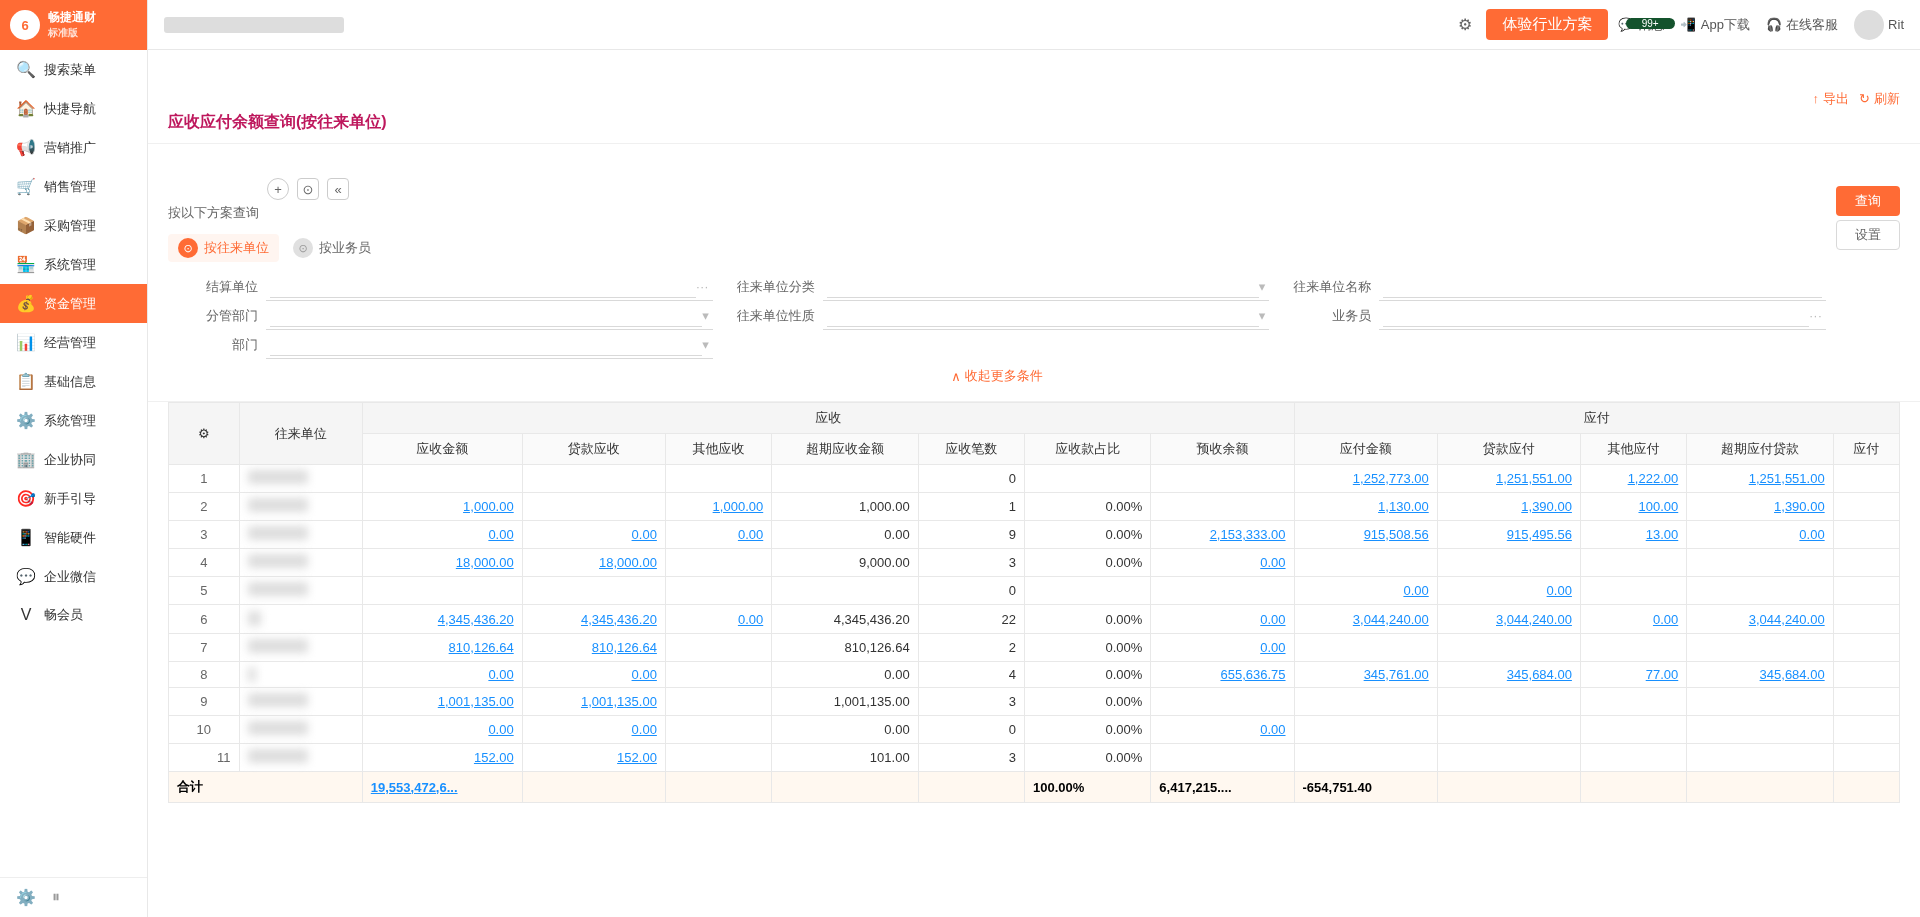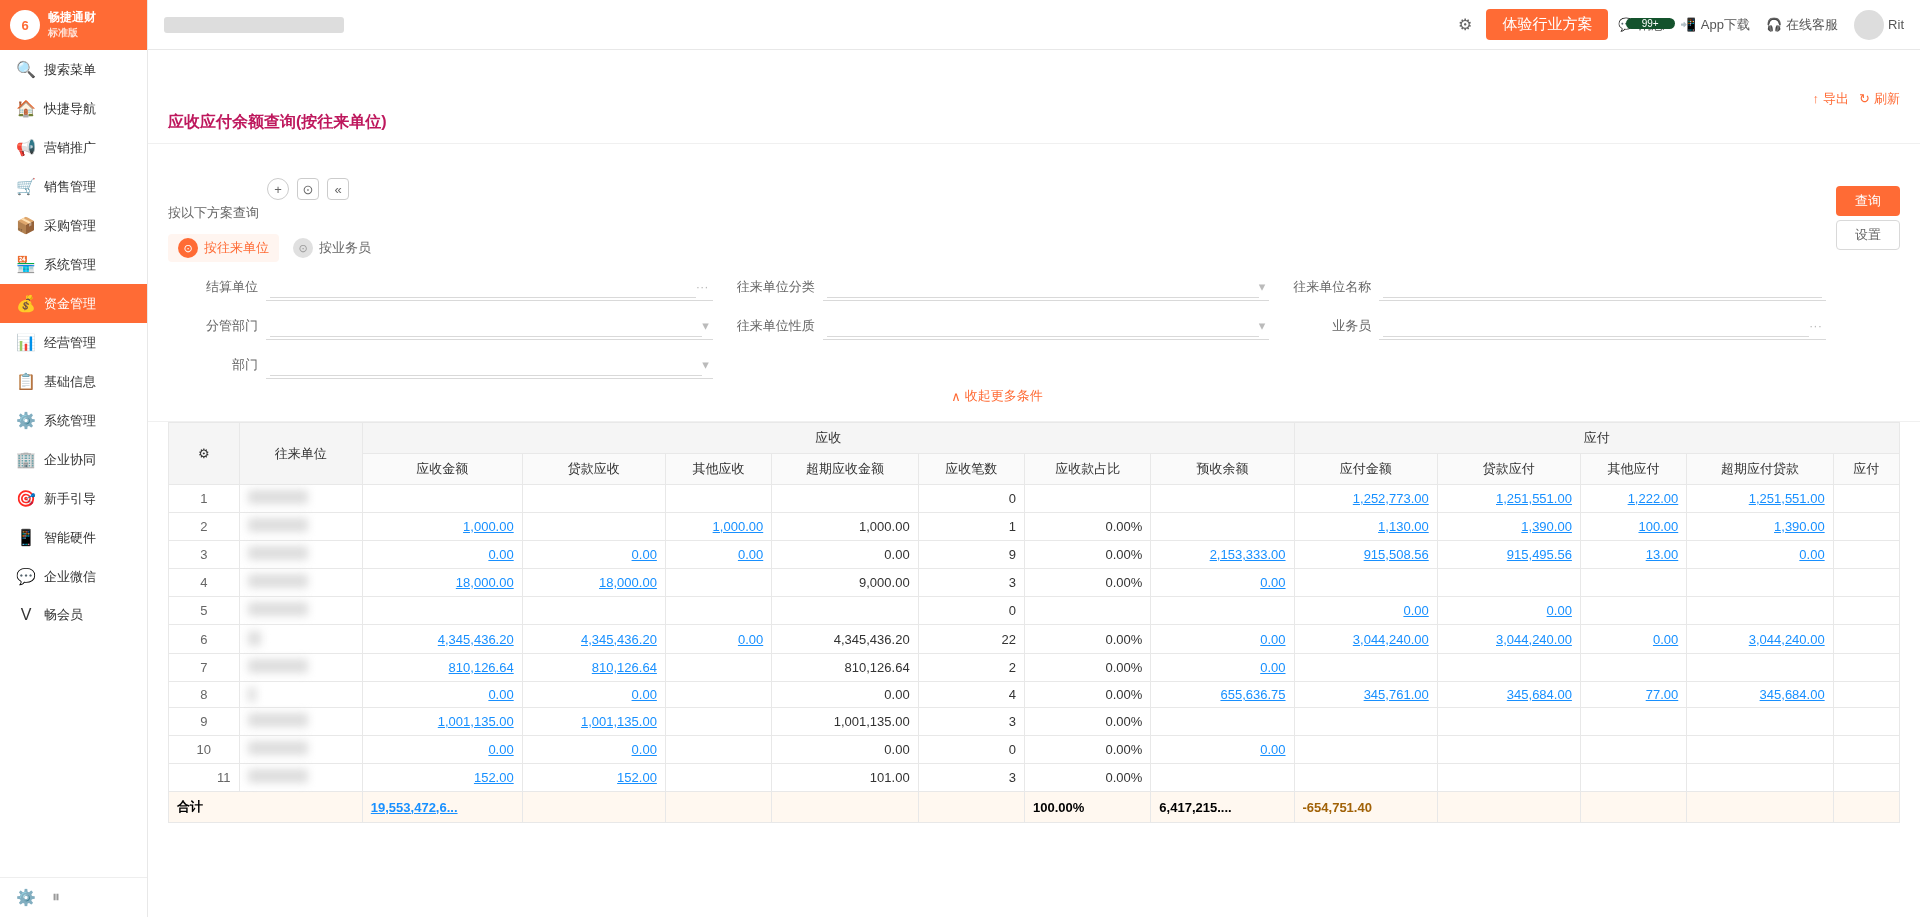--- a/index.html
+++ b/index.html
@@ -50,21 +50,21 @@
     .page-title { font-size: 16px; font-weight: bold; color: #be185d; margin-top: 48px; }
     .page-actions { display: flex; gap: 10px; }
     .page-action-btn { display: flex; align-items: center; gap: 4px; color: #ff6b35; cursor: pointer; font-size: 13px; }
 
     
     .filter-area { padding: 12px 20px; border-bottom: 1px solid #f0f0f0; background: #fff; }
     .filter-top { display: flex; align-items: center; gap: 8px; margin-bottom: 12px; }
     .filter-label { color: #666; font-size: 13px; margin-top: 48px; }
     .filter-add-btn { width: 22px; height: 22px; border: 1px solid #ccc; border-radius: 50%; display: flex; align-items: center; justify-content: center; cursor: pointer; color: #666; }
     .filter-scheme-btn { width: 22px; height: 22px; border: 1px solid #ccc; border-radius: 4px; display: flex; align-items: center; justify-content: center; cursor: pointer; color: #666; }
-    .filter-rows { display: flex; flex-direction: column; gap: 10px; }
+    .filter-rows { display: flex; flex-direction: column; }
     .filter-row { display: grid; grid-template-columns: 1fr 1fr 1fr; gap: 12px; }
     .filter-item { display: flex; align-items: center; gap: 8px; }
     .filter-item-label { color: #666; width: 90px; text-align: right; flex-shrink: 0; }
     .filter-input { flex: 1; border: none; border-bottom: 1px solid #d9d9d9; padding: 4px 6px; color: #333; outline: none; background: transparent; }
     .filter-input-wrap { flex: 1; display: flex; align-items: center; border-bottom: 1px solid #d9d9d9; padding: 2px 4px; }
     .filter-dots { color: #bbb; margin-left: auto; cursor: pointer; }
     .filter-arrow { color: #bbb; margin-left: auto; cursor: pointer; }
     .filter-collapse { display: flex; align-items: center; justify-content: center; padding: 4px; color: #ff6b35; cursor: pointer; font-size: 12px; gap: 4px; margin-top: 4px; }
     .sub-filter-item { display: flex; align-items: center; gap: 6px; padding: 4px 10px; border-radius: 4px; cursor: pointer; color: #ff6b35; }
     .sub-filter-item.active { background: #fff5f0; }
@@ -509,21 +509,21 @@
           <tfoot>
             <tr class="tfoot-row">
               <td colspan="2">合计</td>
               <td class="num-link">19,553,472,6...</td>
               <td></td>
               <td></td>
               <td></td>
               <td></td>
               <td>100.00%</td>
               <td>6,417,215....</td>
-              <td style="color:#a16207;">-654,751.40</td>
+              <td style="color:#000000;">-654,751.40</td>
               <td></td>
               <td></td>
               <td></td>
               <td></td>
             </tr>
           </tfoot>
         </table>
       </div>
 
     </div>

